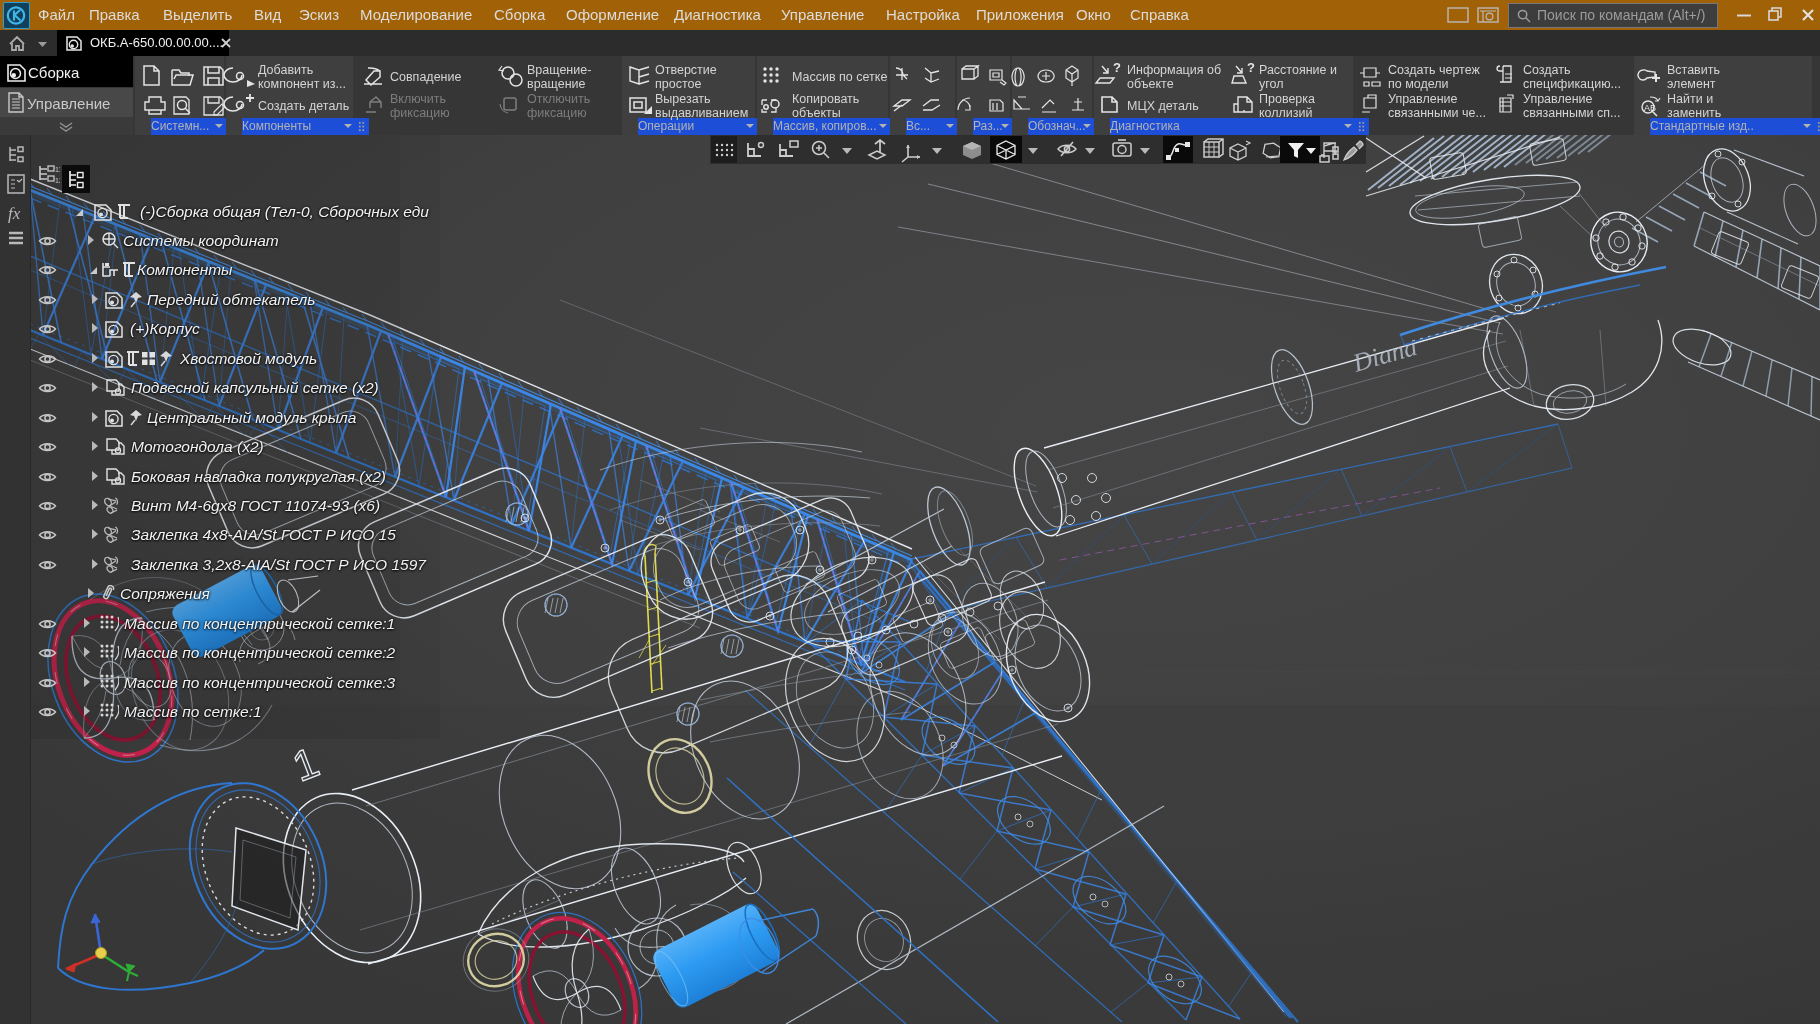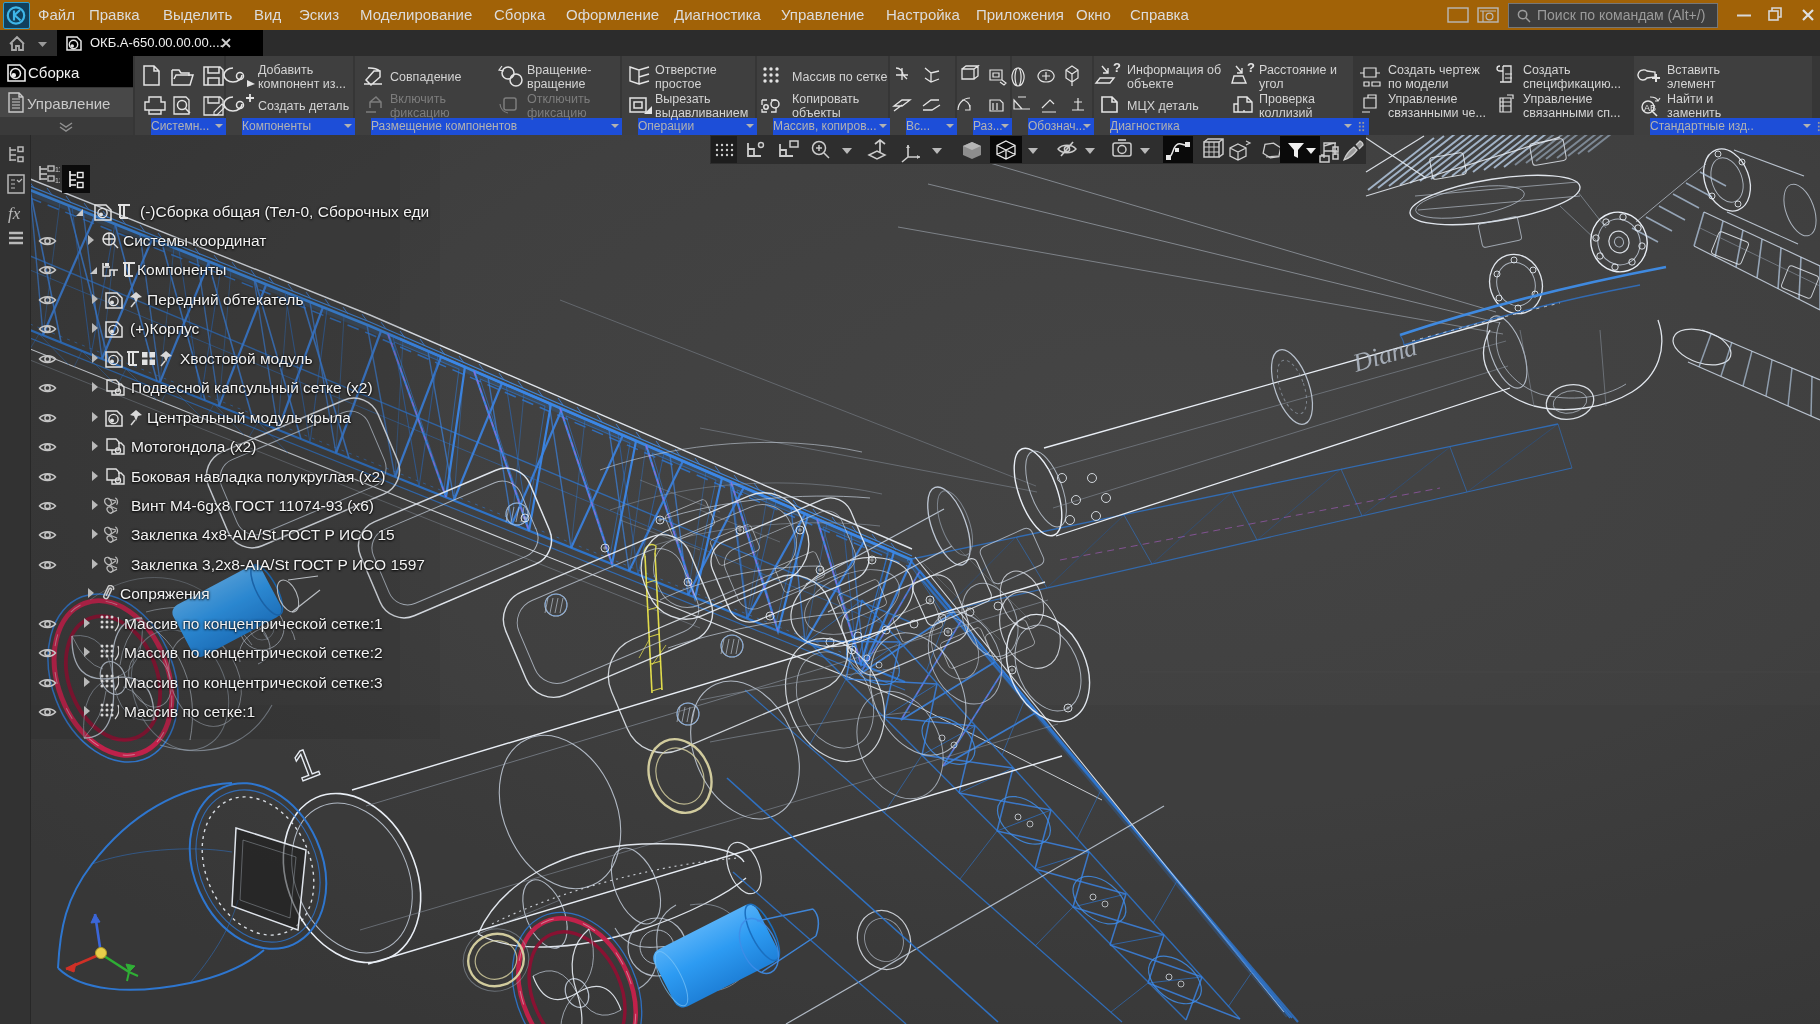--- a/index.html
+++ b/index.html
@@ -7,38 +7,38 @@
   
   #menubar{position:absolute;left:0;top:0;width:1820px;height:30px;background:#a16207;}
   #logo{position:absolute;left:3px;top:2px;width:25px;height:25px;background:#11405c;
     border:1px solid #2f9fd0;border-radius:2px;}
   .menu{position:absolute;top:0;height:30px;line-height:30px;color:#dcdcdc;font-size:15px;}
   #winctl{position:absolute;top:0;right:0;height:30px;color:#d8d8d8;}
   #search{position:absolute;left:1508px;top:3px;width:208px;height:23px;background:#3d3d3d;
     border:1px solid #777;color:#9b9b9b;font-size:14px;line-height:23px;}
   
   #tabbar{position:absolute;left:0;top:30px;width:1820px;height:26px;background:#2c2c2c;}
-  #tab1{position:absolute;left:57px;top:0;width:206px;height:26px;background:#000;color:#f0f0f0;
+  #tab1{position:absolute;left:57px;top:0;width:172px;height:26px;background:#000;color:#f0f0f0;
     font-size:13px;line-height:26px;}
   
   #ribbon{position:absolute;left:0;top:56px;width:1820px;height:79px;background:#363636;}
   .rgroup{position:absolute;top:0;height:79px;background:#3f3f3f;}
   .rfoot{position:absolute;left:16px;bottom:0;width:100%;height:17px;background:#1d4ed8;
     color:#b2b2b2;font-size:12px;line-height:17px;text-align:left;}
   .rlabel{position:absolute;color:#d4d4d4;font-size:12.5px;line-height:14px;}
   .rlabel.dis{color:#7d7d7d;}
   .ftri{position:absolute;right:17px;top:6px;width:0;height:0;border:4.5px solid transparent;border-top-color:#b2b2b2;}
   .fdots{position:absolute;right:4px;top:3px;width:7px;height:11px;
     background-image:radial-gradient(circle,#9a9a9a 1.1px,transparent 1.3px);background-size:3.5px 3.7px;}
   
   #leftstrip{position:absolute;left:0;top:135px;width:30px;height:889px;background:#323232;
     border-right:1px solid #272727;}
   
   .trow{position:absolute;color:#f2f2f2;font-size:15.5px;white-space:nowrap;
-    text-shadow:0 0 3px rgba(0,0,0,.85),0 1px 2px rgba(0,0,0,.8);}
+    text-shadow:0 0 3px rgba(0,0,0,.85),0 1px 2px rgba(0,0,0,.8);font-style:italic;}
   .eye{position:absolute;}
   #tree{position:absolute;left:0;top:0;width:1820px;height:1024px;}
 </style></head>
 <body>
 <div id="app">
   <svg id="vpsvg" style="position:absolute;left:30px;top:135px" width="1790" height="889" viewBox="30 135 1790 889">
       <defs>
 <radialGradient id="bg1" cx="0.62" cy="0.33" r="0.78">
 <stop offset="0" stop-color="#454545"></stop>
           <stop offset="0.55" stop-color="#404040"></stop>
@@ -1057,23 +1057,20 @@
       <path d="M2 2 h10 l4 4 v15 h-14 z M12 2 v4 h4" fill="none" stroke="#c9c9c9" stroke-width="1.4"></path>
       <path d="M5 8 h8 M5 11 h8 M5 14 h8 M5 17 h8" stroke="#c9c9c9" stroke-width="1.1"></path>
       </svg>
 
     <div class="rgroup" style="left:135px;width:89px">
         <div class="rfoot">Системн...<i class="ftri"></i><i class="fdots"></i></div>
       </div>
     <div class="rgroup" style="left:226px;width:127px">
         <div class="rfoot">Компоненты<i class="ftri"></i><i class="fdots"></i></div>
       </div>
-    <div class="rgroup" style="left:355px;width:265px">
-        <div class="rfoot">Размещение компонентов<i class="ftri"></i><i class="fdots"></i></div>
-      </div>
     <div class="rgroup" style="left:622px;width:133px">
         <div class="rfoot">Операции<i class="ftri"></i><i class="fdots"></i></div>
       </div>
     <div class="rgroup" style="left:757px;width:131px">
         <div class="rfoot">Массив, копиров...<i class="ftri"></i><i class="fdots"></i></div>
       </div>
     <div class="rgroup" style="left:890px;width:65px">
         <div class="rfoot">Вс...<i class="ftri"></i><i class="fdots"></i></div>
       </div>
     <div class="rgroup" style="left:957px;width:53px">

